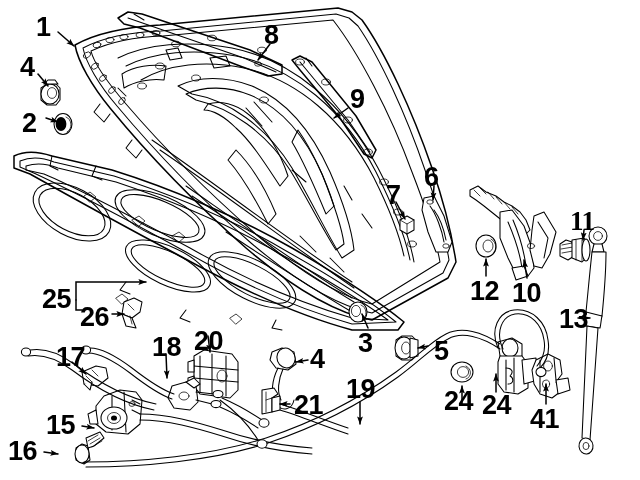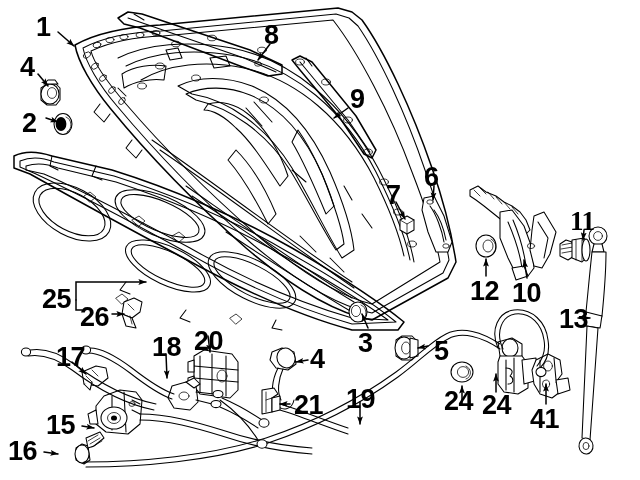--- a/index.html
+++ b/index.html
@@ -452,21 +452,21 @@
 <div class="callout" style="left:350px; top:86px;">9</div>
 <div class="callout" style="left:512px; top:280px;">10</div>
 <div class="callout" style="left:570px; top:208px;font-family:Liberation Serif, serif;">11</div>
 <div class="callout" style="left:470px; top:278px;">12</div>
 <div class="callout" style="left:548px; top:306px;margin-left:11px;">13</div>
 <div class="callout" style="left:310px; top:346px;">4</div>
 <div class="callout" style="left:46px;  top:412px;">15</div>
 <div class="callout" style="left:8px;   top:438px;">16</div>
 <div class="callout" style="left:56px;  top:344px;">17</div>
 <div class="callout" style="left:152px; top:334px;">18</div>
-<div class="callout" style="left:346px; top:386px;">19</div>
+<div class="callout" style="left:346px; top:376px;">19</div>
 <div class="callout" style="left:194px; top:328px;">20</div>
 <div class="callout" style="left:294px; top:392px;">21</div>
 <div class="callout" style="left:482px; top:392px;">24</div>
 <div class="callout" style="left:530px; top:406px;">41</div>
 <div class="callout" style="left:444px; top:388px;">24</div>
 <div class="callout" style="left:42px;  top:286px;">25</div>
 <div class="callout" style="left:80px;  top:304px;text-align:center;">26</div>
 
 </div>
 

